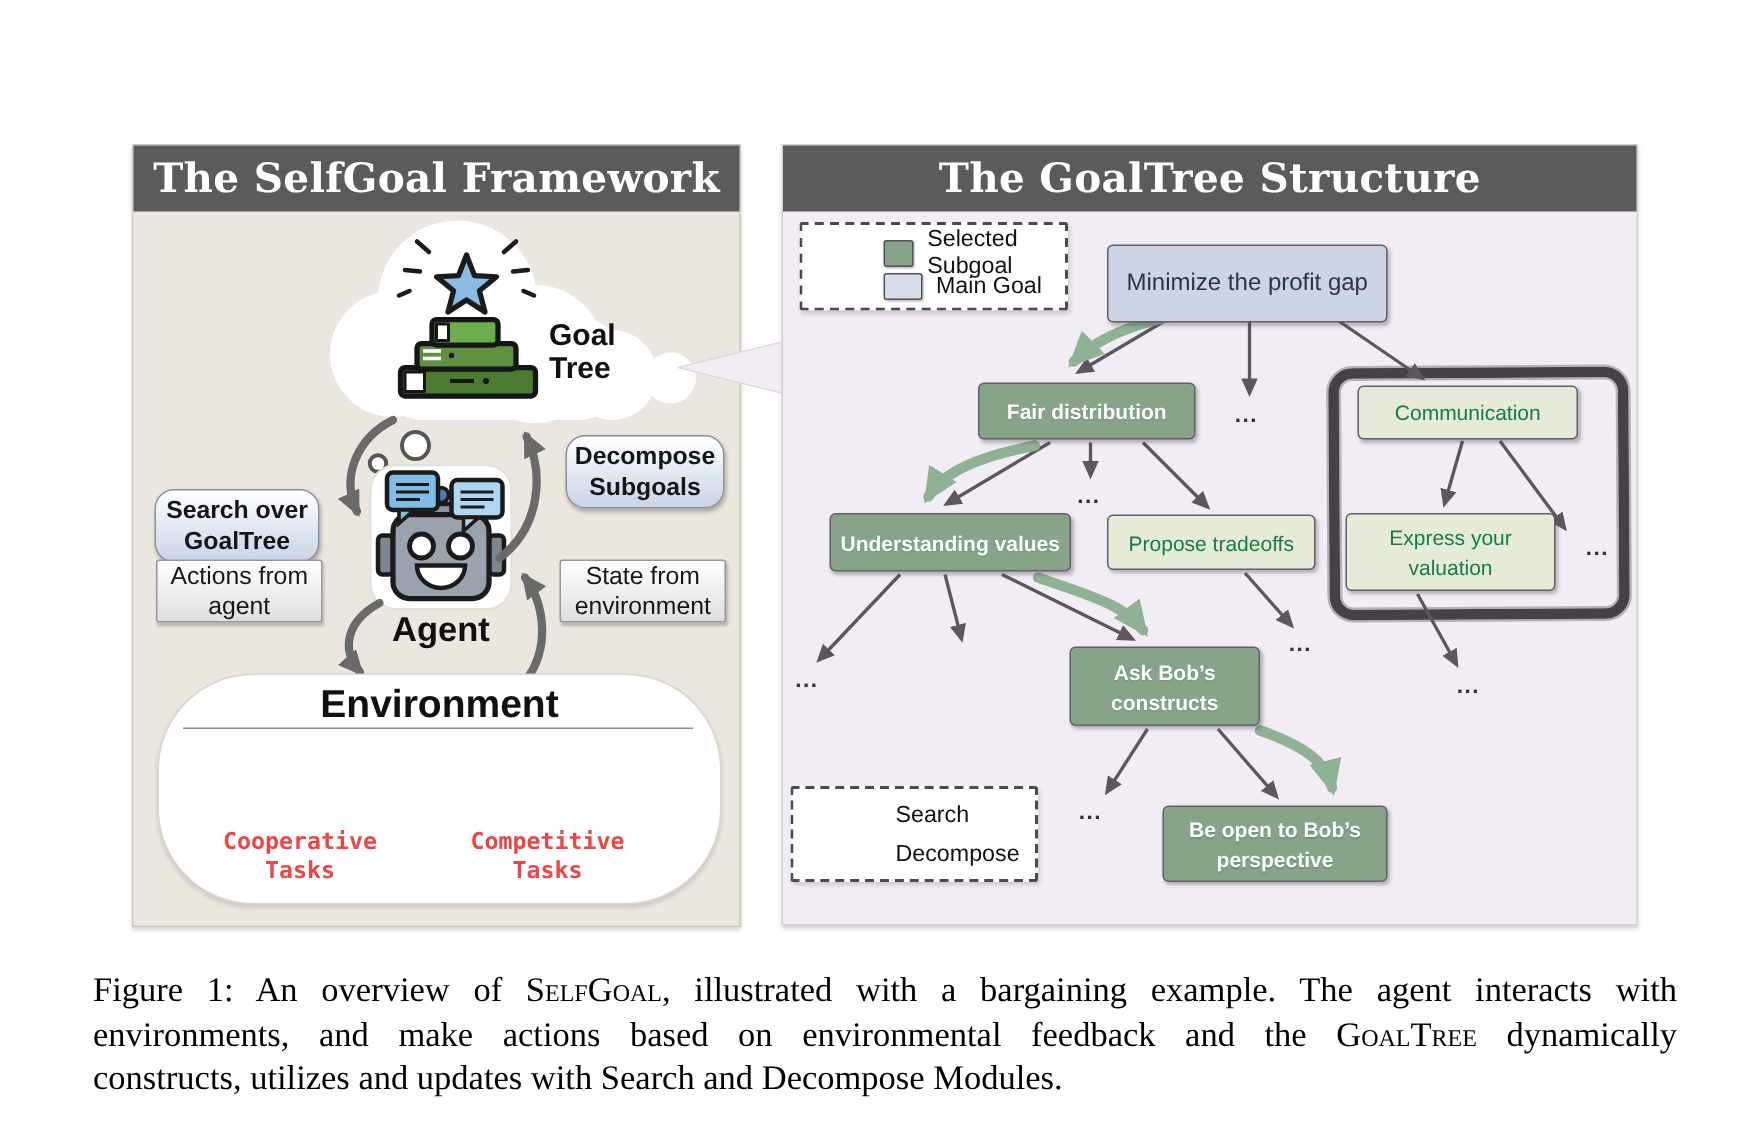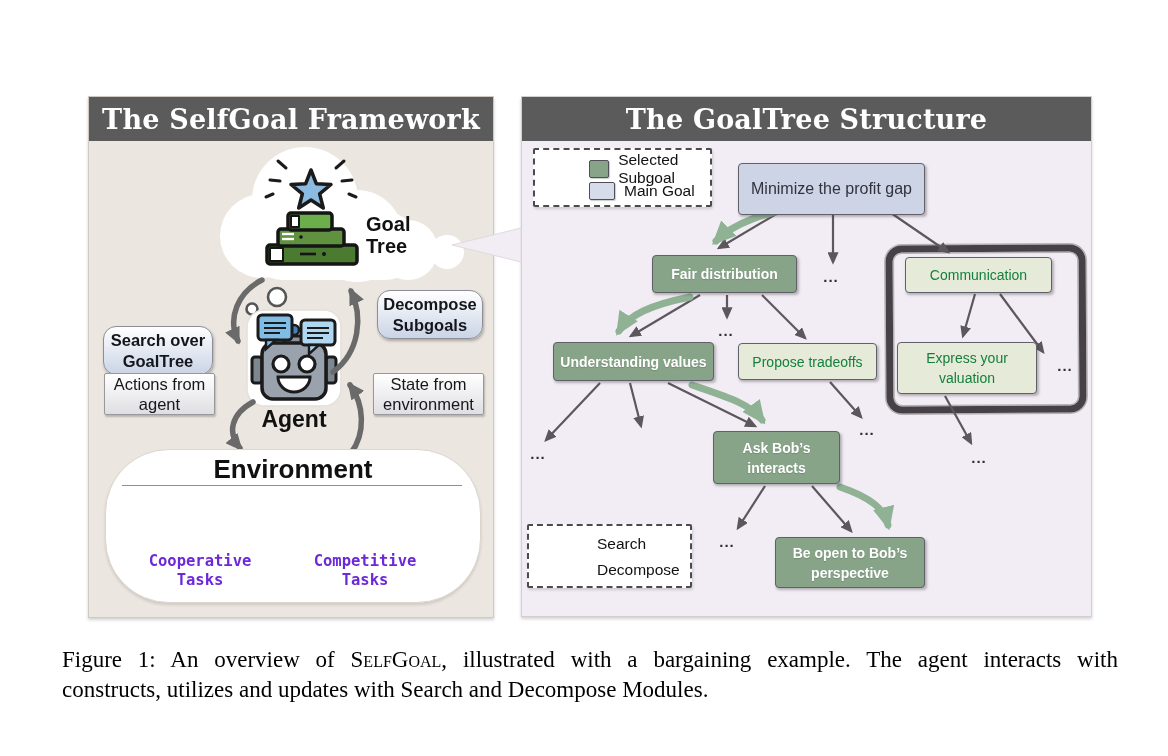--- a/index.html
+++ b/index.html
@@ -34,21 +34,21 @@
   .abs{position:absolute;}
   .pre{white-space:pre-line;}
   .pill-blue{border-radius:13px;background:linear-gradient(#ffffff,#c9d4e6);border:1px solid #8e8e99;
              box-shadow:1px 2px 3px rgba(0,0,0,.28);display:flex;align-items:center;justify-content:center;
              text-align:center;font-weight:700;font-size:16.5px;line-height:21px;color:#15151c;}
   .rect-gray{border-radius:2px;background:linear-gradient(#ffffff,#dfdfe3);border:1px solid #97979c;
              box-shadow:1px 2px 2px rgba(0,0,0,.22);display:flex;align-items:center;justify-content:center;
              text-align:center;font-weight:500;font-size:16.5px;line-height:20px;color:#17171a;}
   .serif-label{font-family:Liberation Sans, sans-serif;font-weight:700;color:#111;text-align:center;}
   .mono-label{font-family:"DejaVu Sans Mono","Liberation Mono",monospace;font-weight:700;font-size:15.5px;
-              line-height:19px;color:#6d28d9;text-align:center;white-space:pre-line;}
+              line-height:19px;color:#ef4444;text-align:center;white-space:pre-line;}
 
   #env-pill{left:105px;top:449px;width:376px;height:154px;background:#fff;border:1px solid #dcd6cd;
             border-radius:64px;box-shadow:0 2px 3px rgba(0,0,0,.12);}
   #env-divider{left:122px;top:485px;width:340px;height:0;border-top:1.6px solid #8f8f8f;}
 
   
   .node{position:absolute;border:1.5px solid var(--c-node-border);border-radius:4px;
         box-shadow:1.5px 2px 2.5px rgba(70,60,70,.35);display:flex;align-items:center;justify-content:center;
         text-align:center;font-size:14px;line-height:20px;white-space:pre-line;}
   .node-main{background:var(--c-main);color:#32323c;font-size:16px;}
@@ -275,21 +275,21 @@
   </div>
 
   <div class="node node-main" style="left:738px;top:163px;width:187px;height:52px;">Minimize the profit gap</div>
   <div class="node node-sel" style="left:652px;top:255px;width:145px;height:38px;">Fair distribution</div>
   <div class="node node-leaf" style="left:905px;top:257px;width:147px;height:36px;">Communication</div>
   <div class="node node-sel" style="left:553px;top:342px;width:161px;height:39px;">Understanding values</div>
   <div class="node node-leaf" style="left:738px;top:343px;width:139px;height:37px;">Propose tradeoffs</div>
   <div class="node node-leaf" style="left:897px;top:342px;width:140px;height:52px;">Express your
 valuation</div>
   <div class="node node-sel" style="left:713px;top:431px;width:127px;height:53px;">Ask Bob’s
-interacts</div>
+constructs</div>
   <div class="node node-sel" style="left:775px;top:537px;width:150px;height:51px;">Be open to Bob’s
 perspective</div>
 
   <div class="dots" style="left:818px;top:268px;">...</div>
   <div class="dots" style="left:713px;top:322px;">...</div>
   <div class="dots" style="left:1052px;top:357px;">...</div>
   <div class="dots" style="left:525px;top:445px;">...</div>
   <div class="dots" style="left:854px;top:421px;">...</div>
   <div class="dots" style="left:966px;top:449px;">...</div>
   <div class="dots" style="left:714px;top:533px;">...</div>
@@ -300,16 +300,17 @@
       <span class="legend-label2">Search</span>
     </div>
     <div class="legend-row2">
       <span style="width:52px;"></span>
       <span class="legend-label2">Decompose</span>
     </div>
   </div>
 
   <div id="caption">
     <div class="cap-line"><span>Figure 1: An overview of </span><span class="sc">SelfGoal</span><span>, illustrated with a bargaining example. The agent interacts with</span></div>
+    <div class="cap-line"><span>environments, and make actions based on environmental feedback and the </span><span class="sc">GoalTree</span><span> dynamically</span></div>
     <div class="cap-line last">constructs, utilizes and updates with Search and Decompose Modules.</div>
   </div>
 
 </div>
 
 </body></html>

